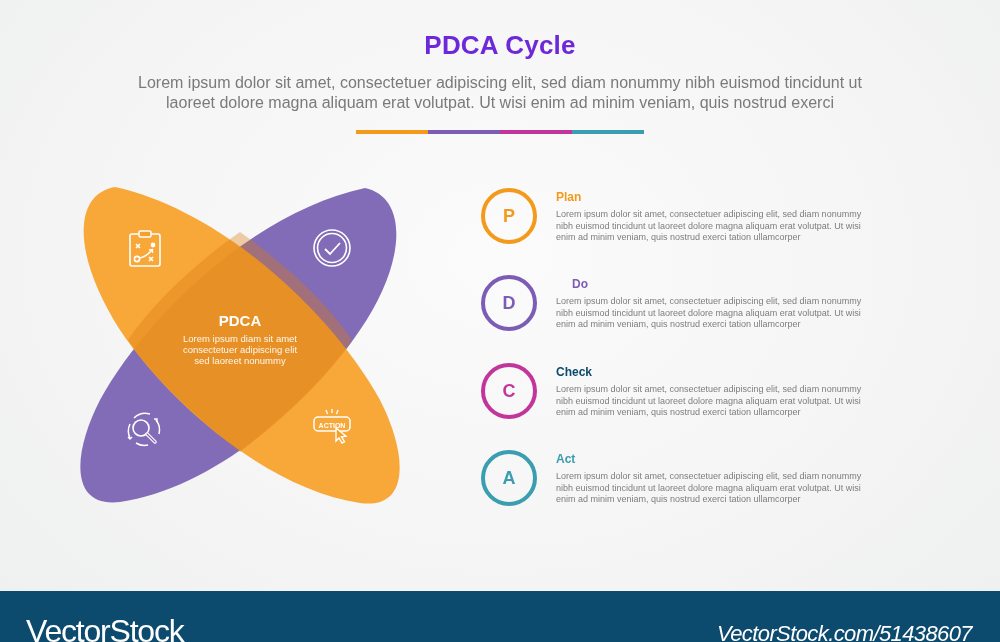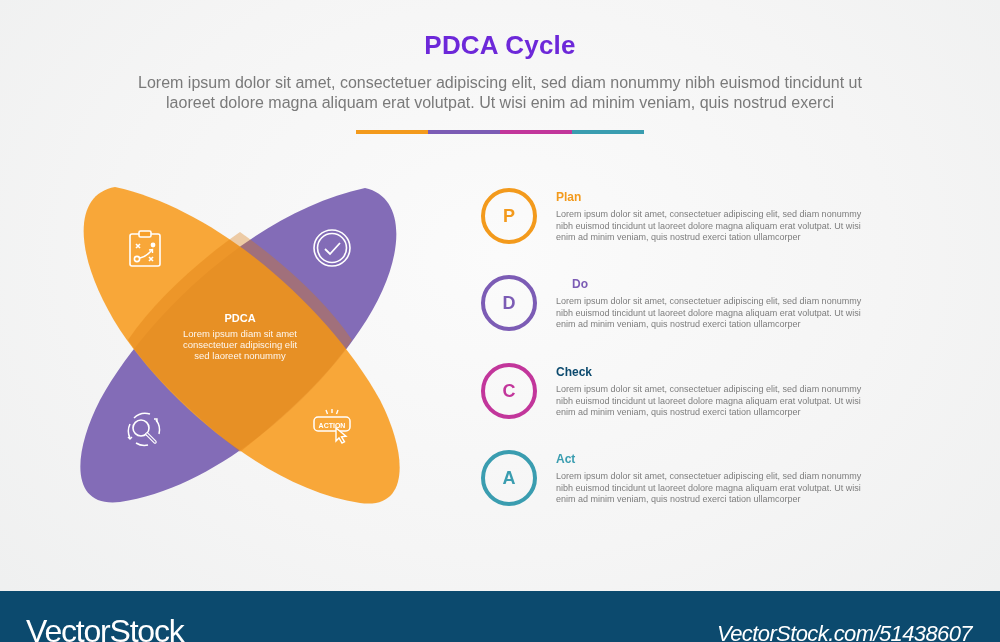--- a/index.html
+++ b/index.html
@@ -19,21 +19,21 @@
     font-size: 16px; line-height: 20px; color: #7a7a7a;
   }
   .divider { position: absolute; left: 356px; top: 130px; height: 4px; width: 288px; display: flex; }
   .divider span { flex: 1; height: 4px; display: block; }
 
   .diagram { position: absolute; left: 60px; top: 170px; width: 360px; height: 340px; }
   .diagram svg { position: absolute; left: 0; top: 0; }
   .center-label {
     position: absolute; left: 95px; top: 142px; width: 170px; text-align: center; color: #fff;
   }
-  .center-title { font-size: 11px; font-weight: bold; display: block; margin-bottom: 4px; }
+  .center-title { font-size: 15px; font-weight: bold; display: block; margin-bottom: 4px; }
   .center-text { font-size: 9.5px; line-height: 11px; display: block; opacity: 0.92; }
   .icon { position: absolute; }
 
   .steps { position: absolute; left: 478px; top: 185px; width: 450px; }
   .step { position: absolute; left: 0; width: 450px; height: 70px; }
   .step-circle {
     position: absolute; left: 3px; top: 3px; width: 56px; height: 56px; border-radius: 50%;
     border: 4px solid; display: flex; align-items: center; justify-content: center;
     font-size: 18px; font-weight: bold; background: transparent;
   }

